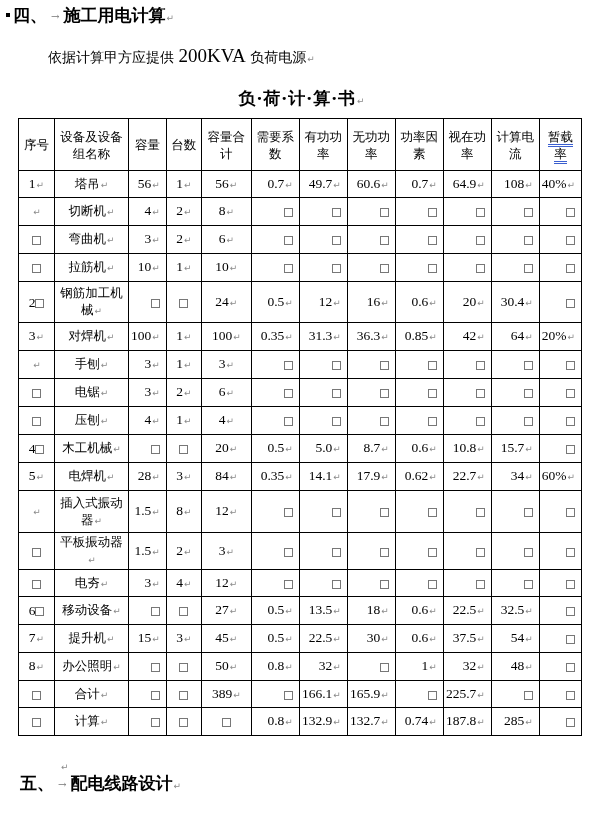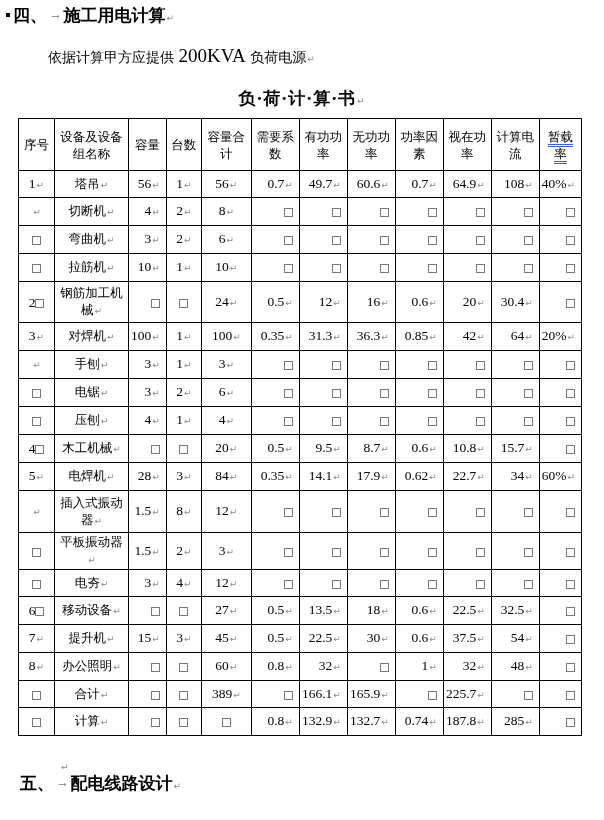--- a/index.html
+++ b/index.html
@@ -215,21 +215,21 @@
         <td class="num"><span class="box"></span></td>
         <td class="num"><span class="box"></span></td>
       </tr>
       <tr style="height: 28px;">
         <td class="numc"><span>4</span><span class="box"></span></td>
         <td class="cn"><span>木工机械</span><span class="mark">↵</span></td>
         <td class="num"><span class="box"></span></td>
         <td class="numc"><span class="box"></span></td>
         <td class="numc"><span>20</span><span class="mark">↵</span></td>
         <td class="num"><span>0.5</span><span class="mark">↵</span></td>
-        <td class="num"><span>9.5</span><span class="mark">↵</span></td>
+        <td class="num"><span>5.0</span><span class="mark">↵</span></td>
         <td class="num"><span>8.7</span><span class="mark">↵</span></td>
         <td class="num"><span>0.6</span><span class="mark">↵</span></td>
         <td class="num"><span>10.8</span><span class="mark">↵</span></td>
         <td class="num"><span>15.7</span><span class="mark">↵</span></td>
         <td class="num"><span class="box"></span></td>
       </tr>
       <tr style="height: 28px;">
         <td class="numc"><span>5</span><span class="mark">↵</span></td>
         <td class="cn"><span>电焊机</span><span class="mark">↵</span></td>
         <td class="num"><span>28</span><span class="mark">↵</span></td>
@@ -311,21 +311,21 @@
         <td class="num"><span>0.6</span><span class="mark">↵</span></td>
         <td class="num"><span>37.5</span><span class="mark">↵</span></td>
         <td class="num"><span>54</span><span class="mark">↵</span></td>
         <td class="num"><span class="box"></span></td>
       </tr>
       <tr style="height: 28px;">
         <td class="numc"><span>8</span><span class="mark">↵</span></td>
         <td class="cn"><span>办公照明</span><span class="mark">↵</span></td>
         <td class="num"><span class="box"></span></td>
         <td class="numc"><span class="box"></span></td>
-        <td class="numc"><span>60</span><span class="mark">↵</span></td>
+        <td class="numc"><span>50</span><span class="mark">↵</span></td>
         <td class="num"><span>0.8</span><span class="mark">↵</span></td>
         <td class="num"><span>32</span><span class="mark">↵</span></td>
         <td class="num"><span class="box"></span></td>
         <td class="num"><span>1</span><span class="mark">↵</span></td>
         <td class="num"><span>32</span><span class="mark">↵</span></td>
         <td class="num"><span>48</span><span class="mark">↵</span></td>
         <td class="num"><span class="box"></span></td>
       </tr>
       <tr style="height: 27px;">
         <td class="numc"><span class="box"></span></td>

